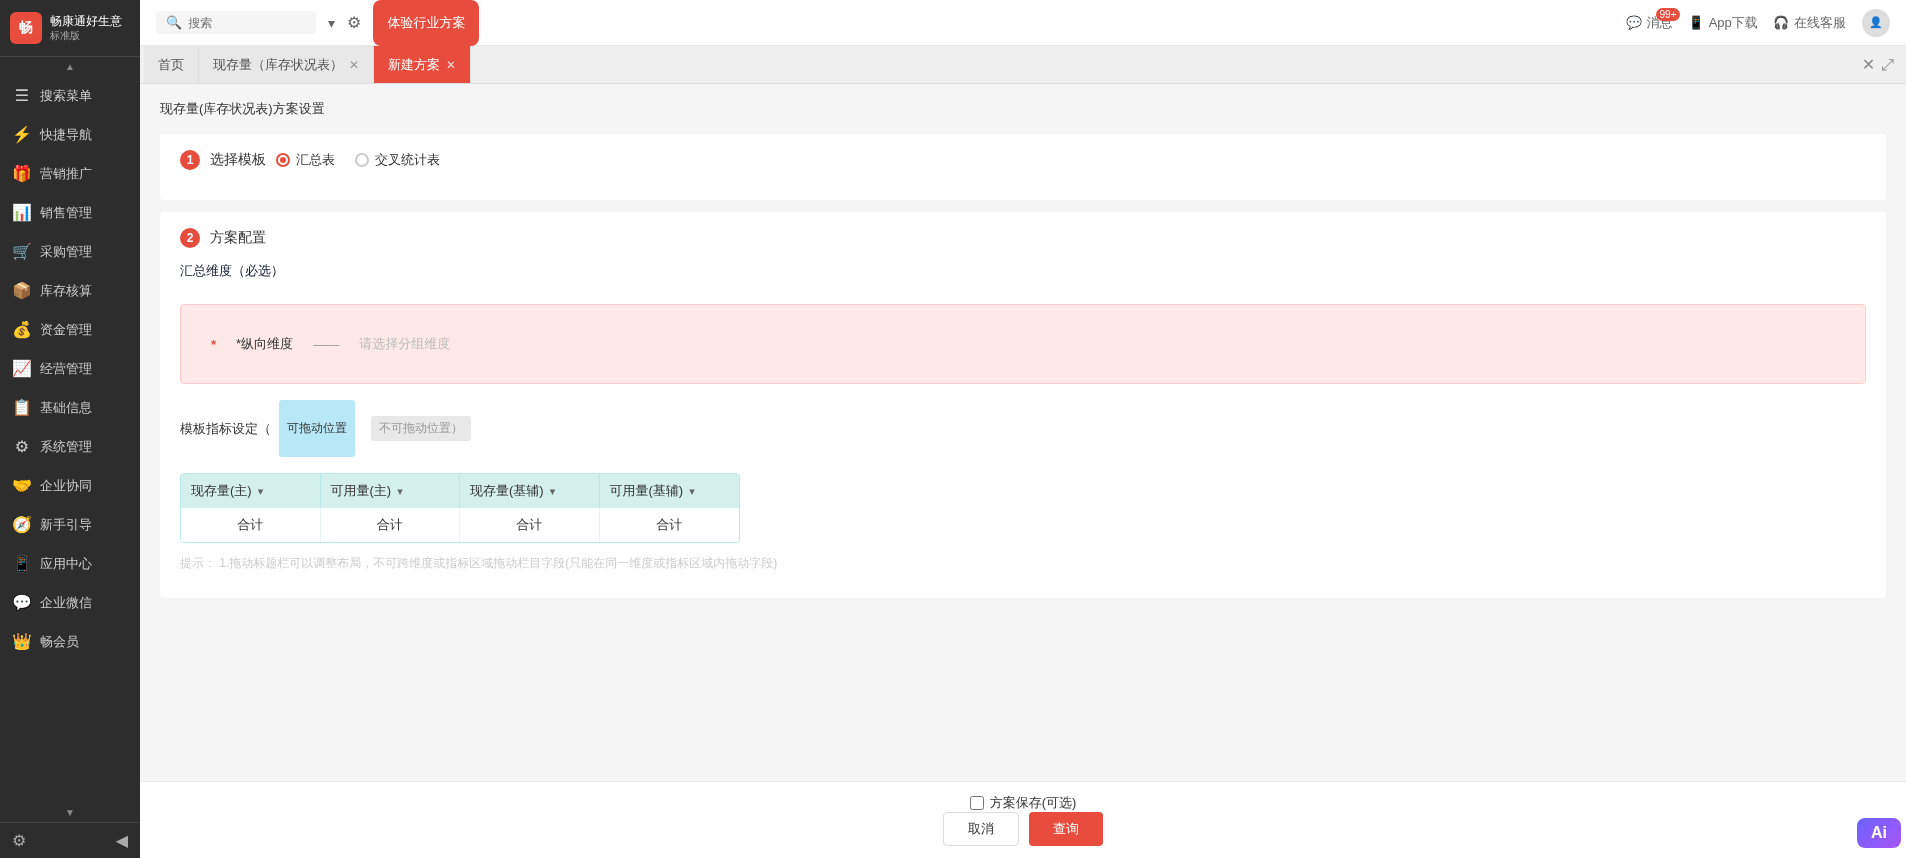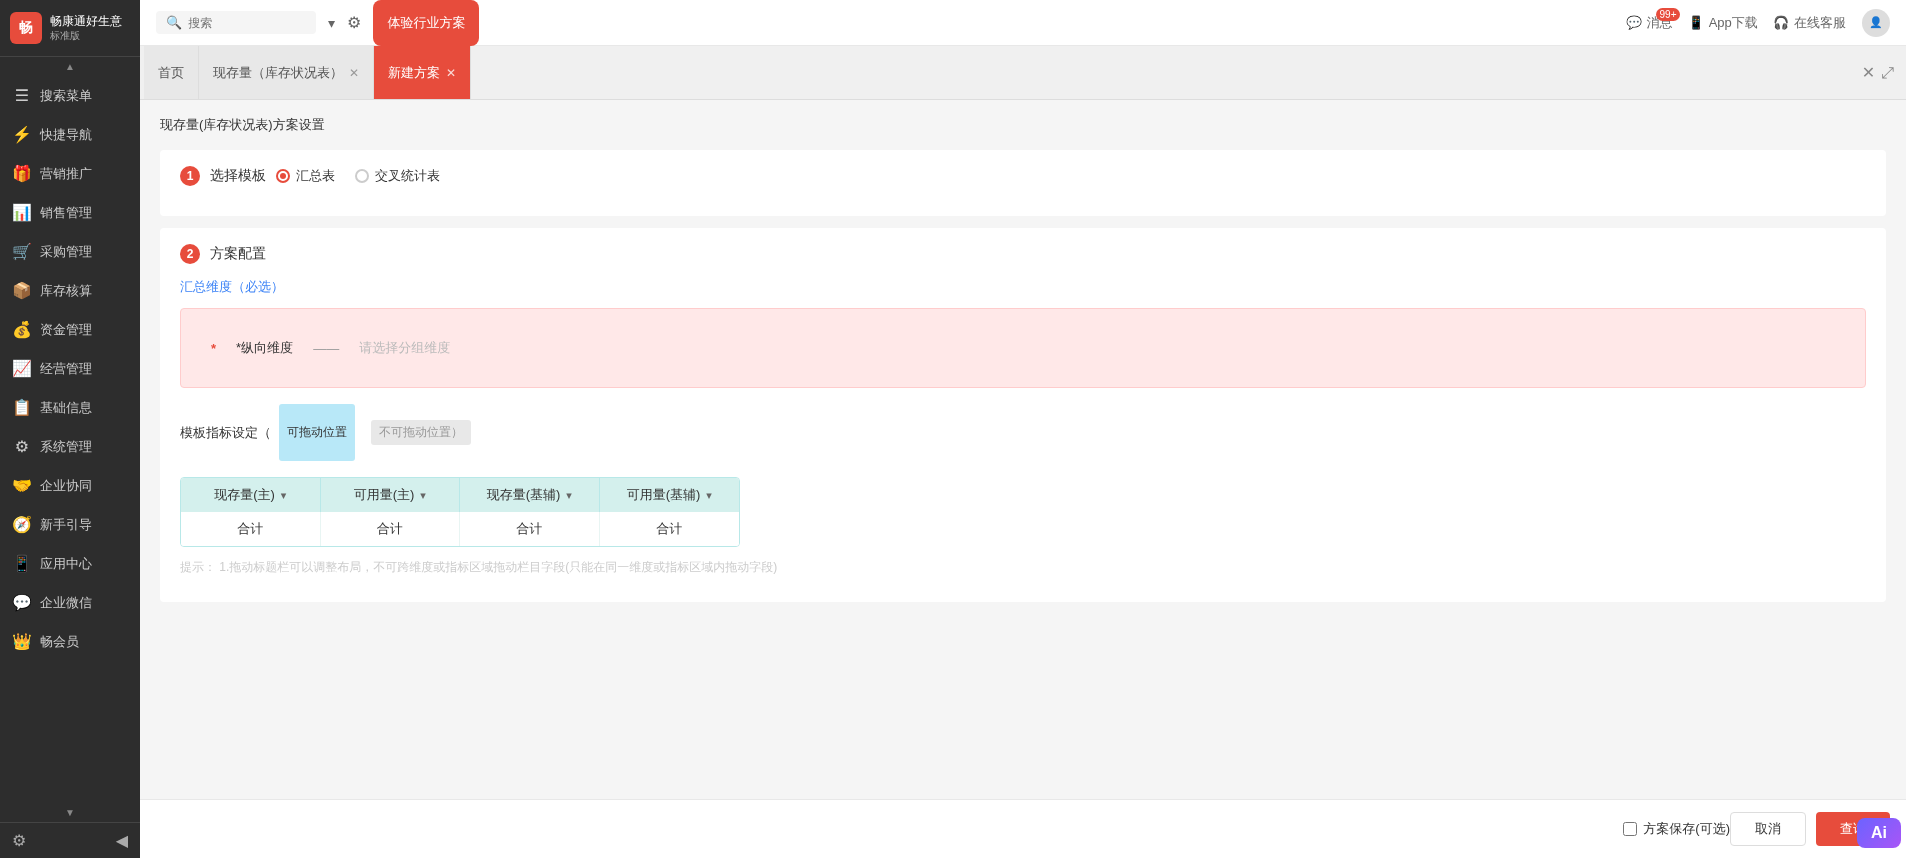--- a/index.html
+++ b/index.html
@@ -90,21 +90,21 @@
     .badge { background: #e74c3c; color: white; font-size: 10px; border-radius: 10px; padding: 1px 4px; position: absolute; top: -6px; right: -8px; }
     .header-action { display: flex; align-items: center; gap: 4px; cursor: pointer; }
     .avatar { width: 28px; height: 28px; border-radius: 50%; background: #ddd; display: flex; align-items: center; justify-content: center; font-size: 11px; color: #999; }
 
     
     .tab-bar {
       background: #f0f0f0;
       border-bottom: 1px solid #ddd;
       display: flex;
       align-items: center;
-      height: 54px;
+      height: 38px;
       padding: 0 4px;
       flex-shrink: 0;
     }
     .tab {
       display: flex; align-items: center; gap: 6px;
       padding: 0 14px; height: 100%; cursor: pointer;
       font-size: 13px; color: #555; border-right: 1px solid #ddd;
       background: #e8e8e8;
     }
     .tab.active { background: #fff; color: #333; font-weight: 500; }
@@ -144,21 +144,21 @@
       width: 14px; height: 14px; border-radius: 50%; border: 2px solid #ccc;
       display: flex; align-items: center; justify-content: center;
     }
     .radio-circle.checked { border-color: #e74c3c; }
     .radio-circle.checked::after { content: ''; width: 6px; height: 6px; border-radius: 50%; background: #e74c3c; }
 
     
     .section2 {
       background: #fff; border-radius: 4px; padding: 16px 20px;
     }
-    .sub-label { font-size: 13px; color: #3b82f6; margin-bottom: 12px; font-family: Liberation Mono, monospace; }
+    .sub-label { font-size: 13px; color: #0f172a; margin-bottom: 24px; font-family: Liberation Mono, monospace; }
 
     
     .pink-area {
       background: #ffe8e8; border: 1px solid #ffcccc;
       border-radius: 4px; padding: 20px 30px;
       margin-bottom: 16px; min-height: 80px;
       display: flex; align-items: center;
     }
     .pink-area-content { display: flex; align-items: center; gap: 20px; font-size: 13px; }
     .required-star { color: #e74c3c; font-weight: bold; }
@@ -181,21 +181,21 @@
     .stats-label { color: #3eb8a6; font-size: 13px; margin-bottom: 8px; }
     .stats-table {
       border: 1px solid #b8e8e8; border-radius: 4px; overflow: hidden; width: 560px;
     }
     .stats-header {
       display: grid; grid-template-columns: repeat(4, 1fr);
       background: #d4f0ed;
     }
     .stats-header-cell {
       padding: 8px 10px; font-size: 13px; color: #333;
-      display: flex; align-items: center; justify-content: center; gap: 6px;
+      display: flex; align-items: center; gap: 6px;
       border-right: 1px solid #b8e8e8;
     }
     .stats-header-cell:last-child { border-right: none; }
     .stats-header-cell .chevron { color: #666; font-size: 11px; cursor: pointer; }
     .stats-body {
       display: grid; grid-template-columns: repeat(4, 1fr);
       background: #fff;
     }
     .stats-body-cell {
       padding: 8px 10px; font-size: 13px; color: #333; text-align: center;
@@ -206,20 +206,21 @@
     
     .hint-area { margin: 10px 0; }
     .hint-line { font-size: 12px; color: #ccc; margin-bottom: 4px; }
 
     
     .bottom-section {
       background: #fff; border-top: 1px solid #e8e8e8;
       padding: 12px 16px;
       display: flex; align-items: center; justify-content: flex-end;
       flex-shrink: 0;
+      flex-direction: column;
     }
     .save-option { display: flex; align-items: center; gap: 6px; font-size: 13px; color: #333; }
     .save-checkbox { width: 14px; height: 14px; border: 1px solid #ccc; cursor: pointer; }
     .bottom-actions { display: flex; gap: 10px; }
     .btn-cancel {
       background: #fff; border: 1px solid #ddd; color: #333;
       padding: 7px 24px; border-radius: 4px; cursor: pointer; font-size: 13px;
     }
     .btn-query {
       background: #e74c3c; border: none; color: white;

